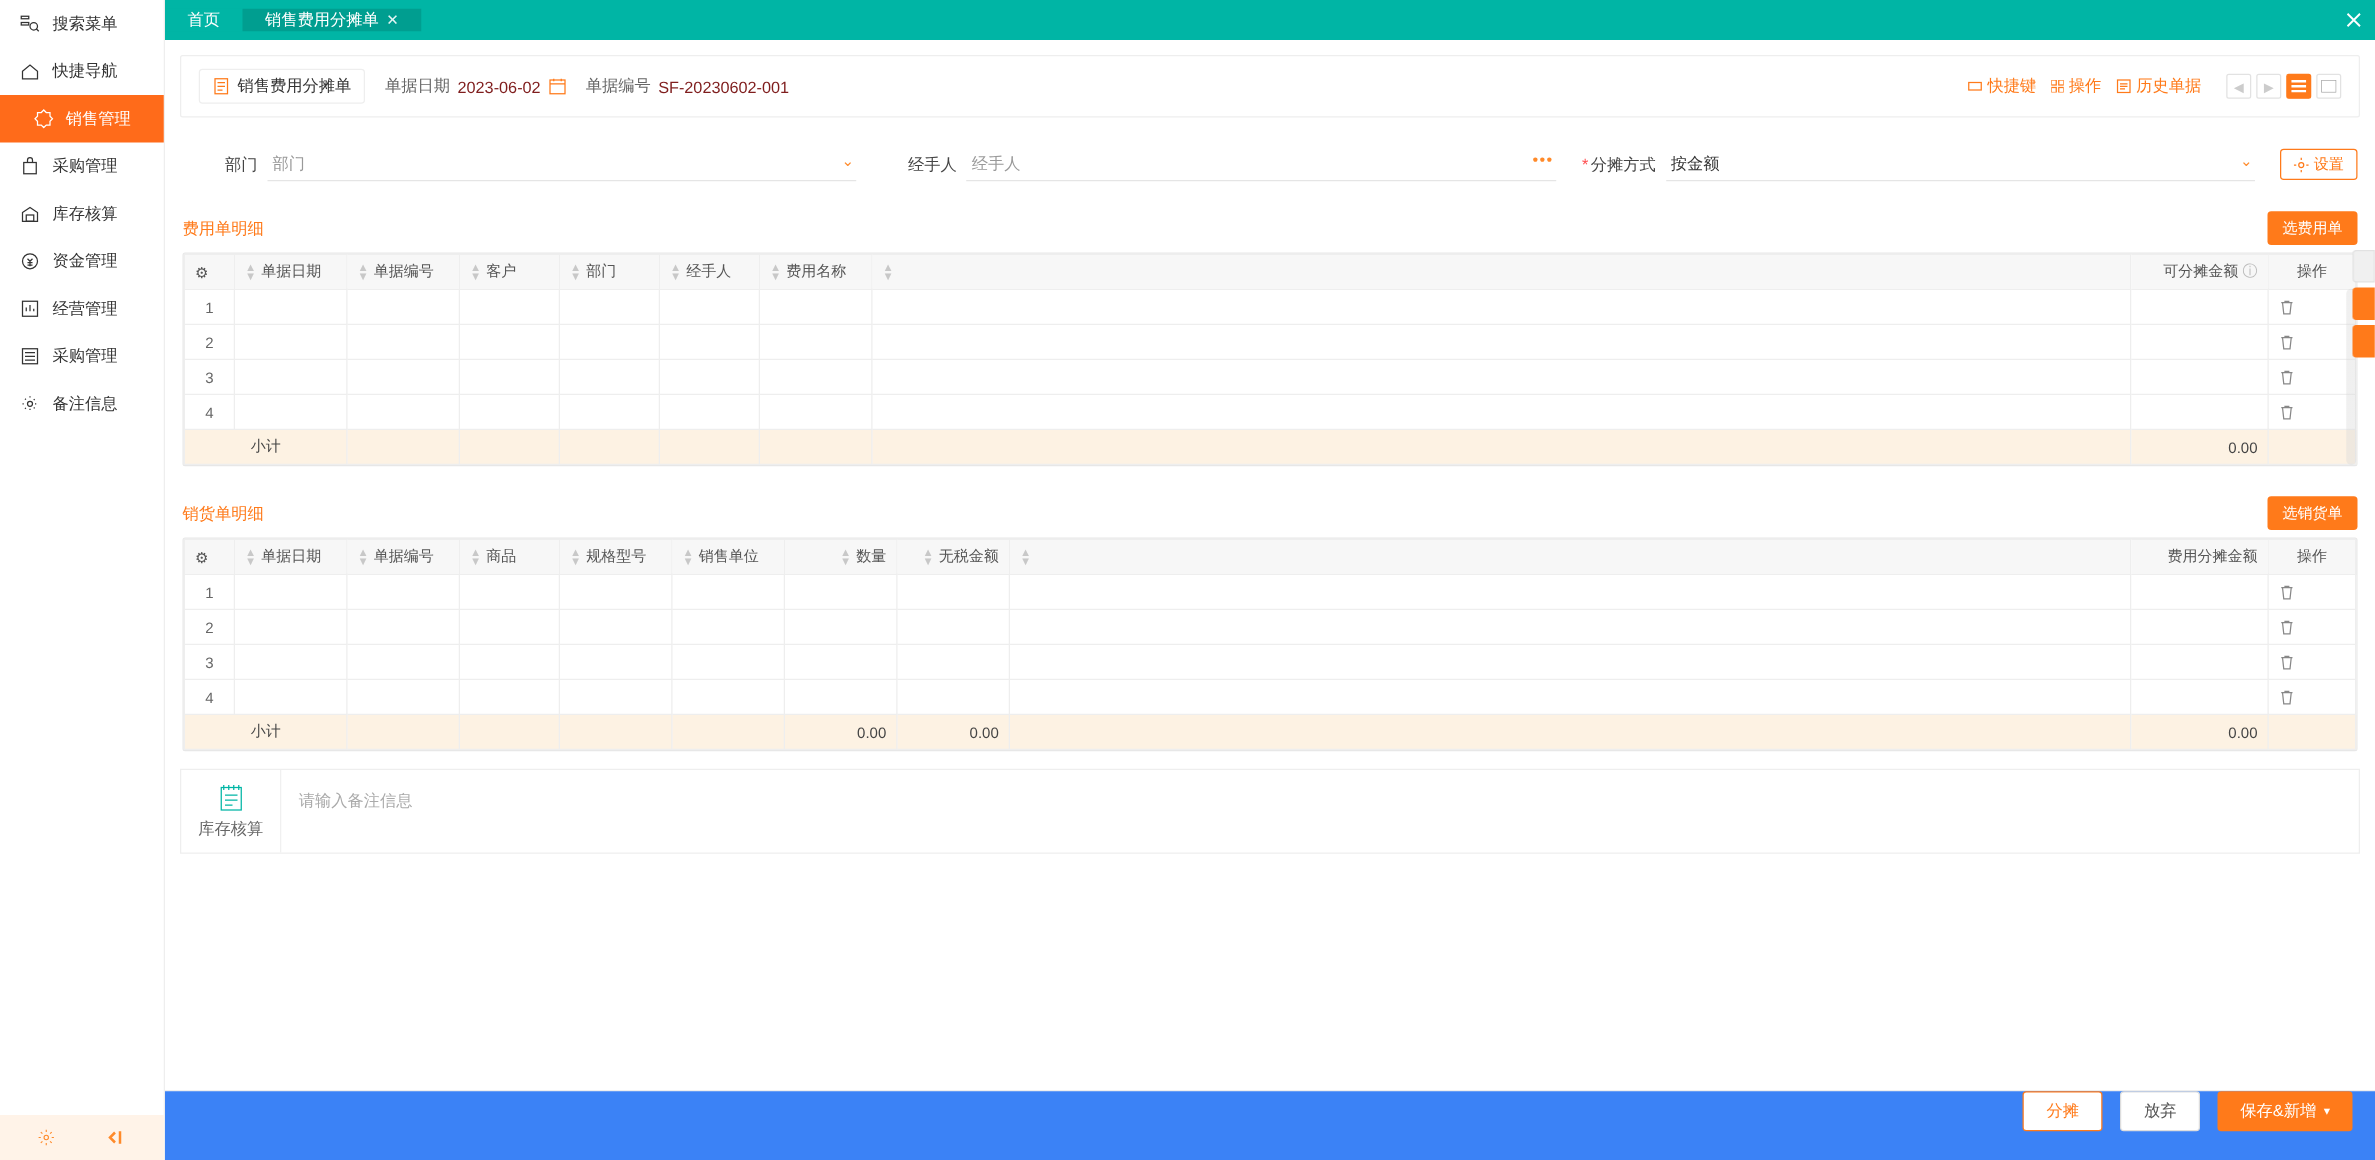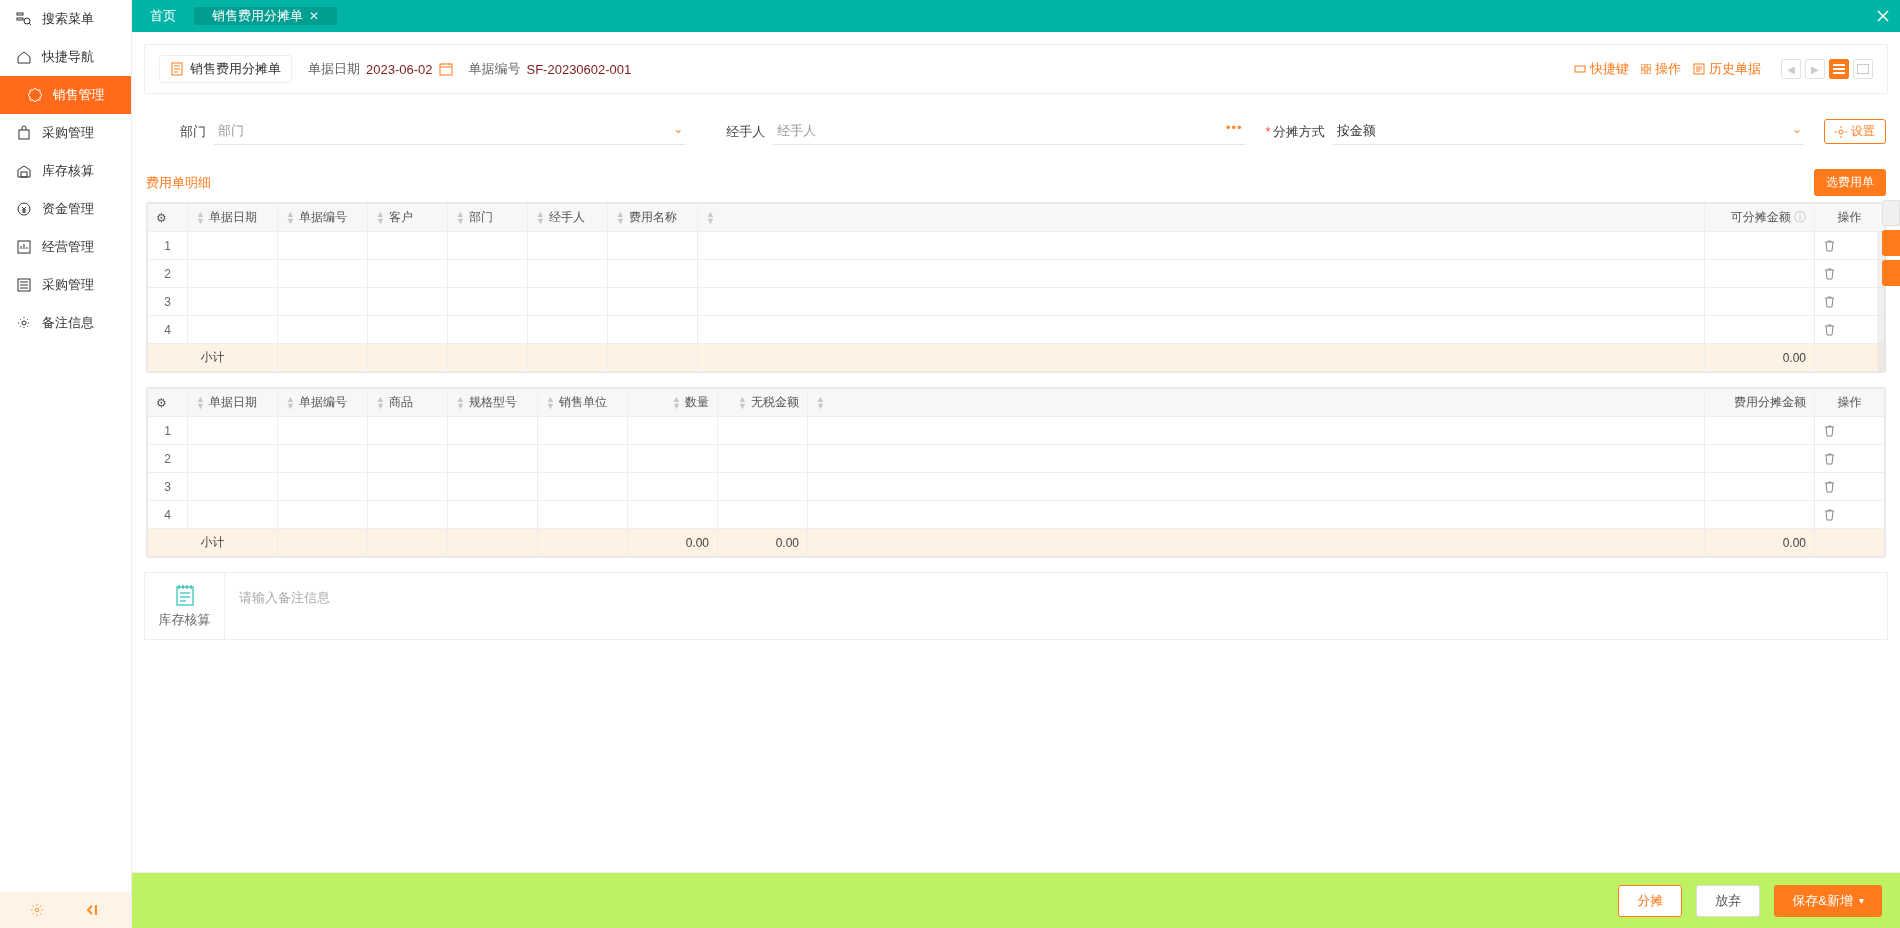--- a/index.html
+++ b/index.html
@@ -71,21 +71,21 @@
 table.grid tr.subtotal td { background: #fdf2e3; font-weight: 500; }
 .tbl-scroll { position: absolute; right: 0; top: 28px; bottom: 0; width: 8px; background: linear-gradient(#d9d9d9,#d9d9d9); border-radius: 4px; opacity: .4; }
 
 
 .remarks-card { margin: 0 12px 12px 12px; border: 1px solid #eee; display: flex; background: #fff; }
 .remarks-side { width: 80px; display: flex; flex-direction: column; align-items: center; justify-content: center; gap: 4px; border-right: 1px solid #f0f0f0; padding: 10px 0; color: #666; }
 .remarks-side .rm-icon { color: #00b5a5; font-size: 22px; }
 .remarks-input { flex: 1; padding: 16px 14px; color: #aaa; cursor: text; }
 
 
-.footer { margin-top: auto; height: 56px; border-top: 1px solid #eee; display: flex; align-items: center; justify-content: flex-end; gap: 14px; padding: 0 18px; background: #bef264; }
+.footer { margin-top: auto; height: 56px; border-top: 1px solid #eee; display: flex; align-items: flex-start; justify-content: flex-end; gap: 14px; padding: 0 18px; background: #3b82f6; }
 .btn-outline { border: 1px solid #ddd; background: #fff; color: #555; padding: 6px 18px; border-radius: 3px; cursor: pointer; font-size: 13px; }
 .btn-outline.orange-border { border-color: #ff7a1a; color: #ff7a1a; }
 .btn-primary { background: #ff7a1a; color: #fff; border: none; padding: 7px 18px; border-radius: 3px; cursor: pointer; font-size: 13px; display: inline-flex; align-items: center; gap: 6px; }
 
 
 .float-right { position: fixed; right: 0; top: 200px; display: flex; flex-direction: column; gap: 4px; }
 .float-tab { width: 18px; height: 26px; background: #ff7a1a; border-radius: 3px 0 0 3px; }
 .float-tab.gray { background: #f0f0f0; border: 1px solid #e2e2e2; }
 
 svg { display: block; }
@@ -441,20 +441,25 @@
               <td class="num">0.00</td>
               <td></td>
             </tr>
           </tfoot>
         </table>
         <div class="tbl-scroll"></div>
       </div>
     </div>
 
     <div class="section" style="padding-top:0">
+      <div class="section-head">
+        <span class="section-title">销货单明细</span>
+        <div class="spacer"></div>
+        <button class="btn-orange">选销货单</button>
+      </div>
       <div class="tbl-wrap">
         <table class="grid">
           <colgroup>
             <col style="width:40px">
               <col style="width:90px">
               <col style="width:90px">
               <col style="width:80px">
               <col style="width:90px">
               <col style="width:90px">
               <col style="width:90px">

